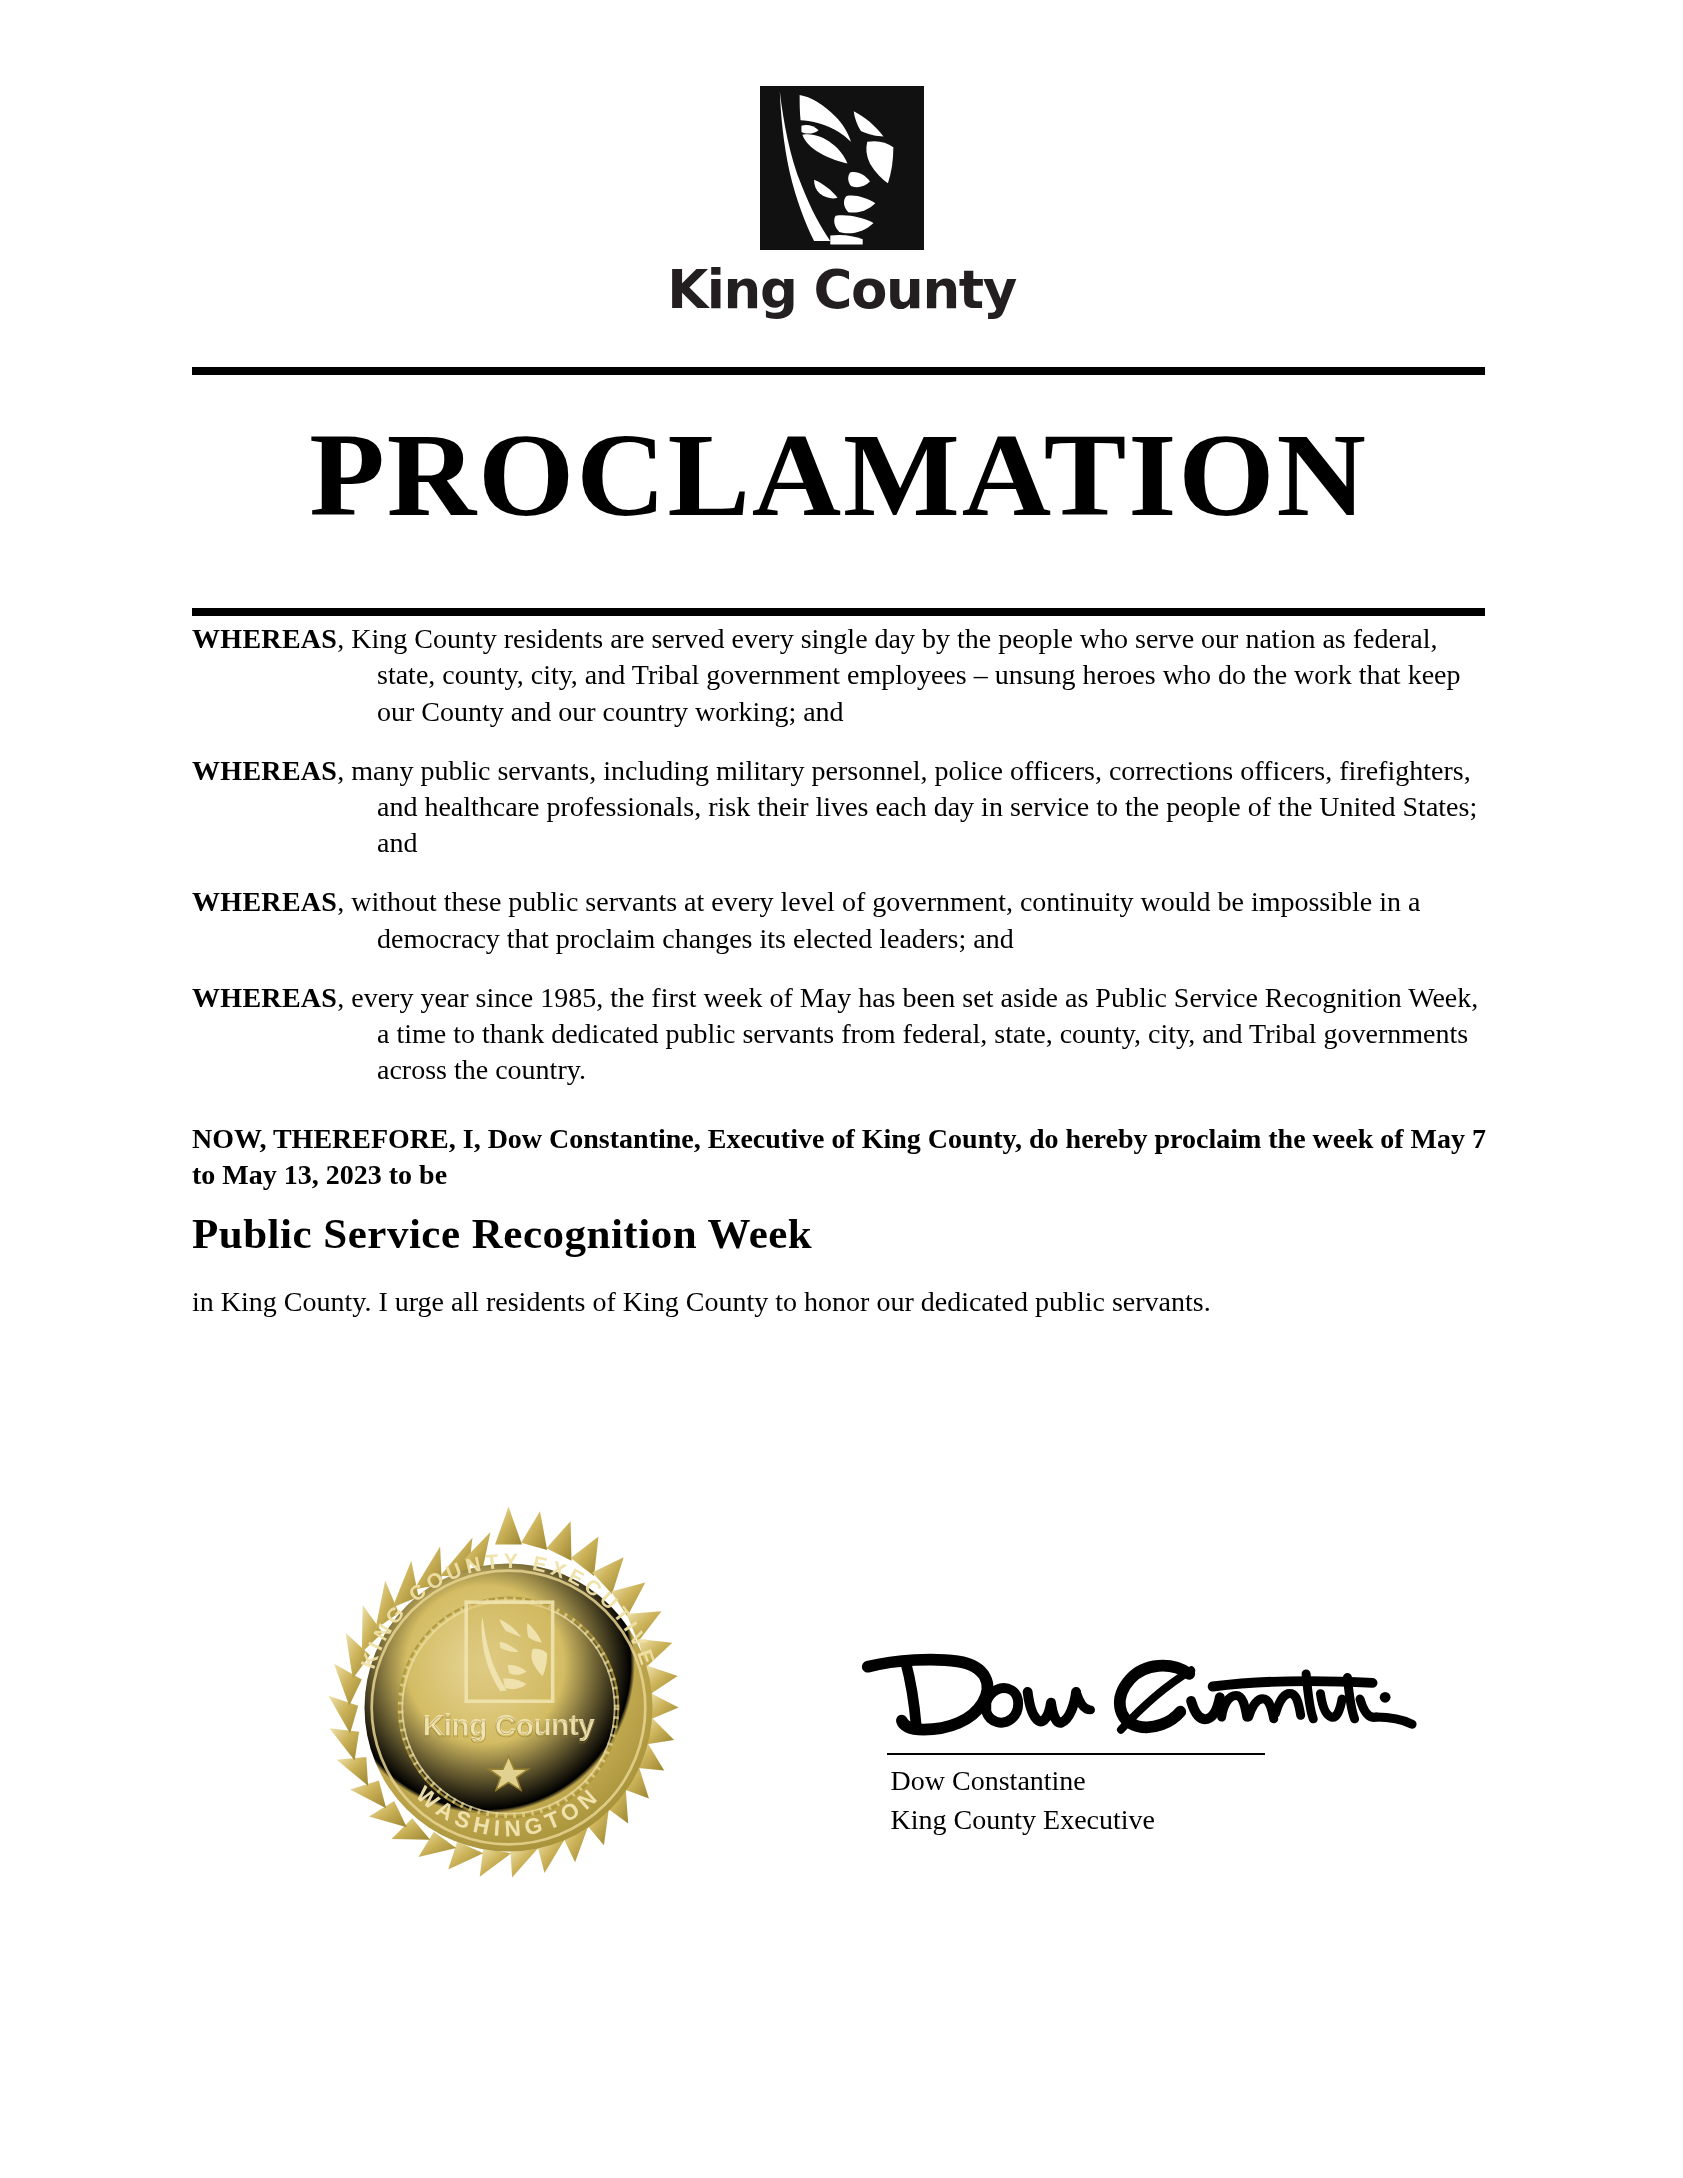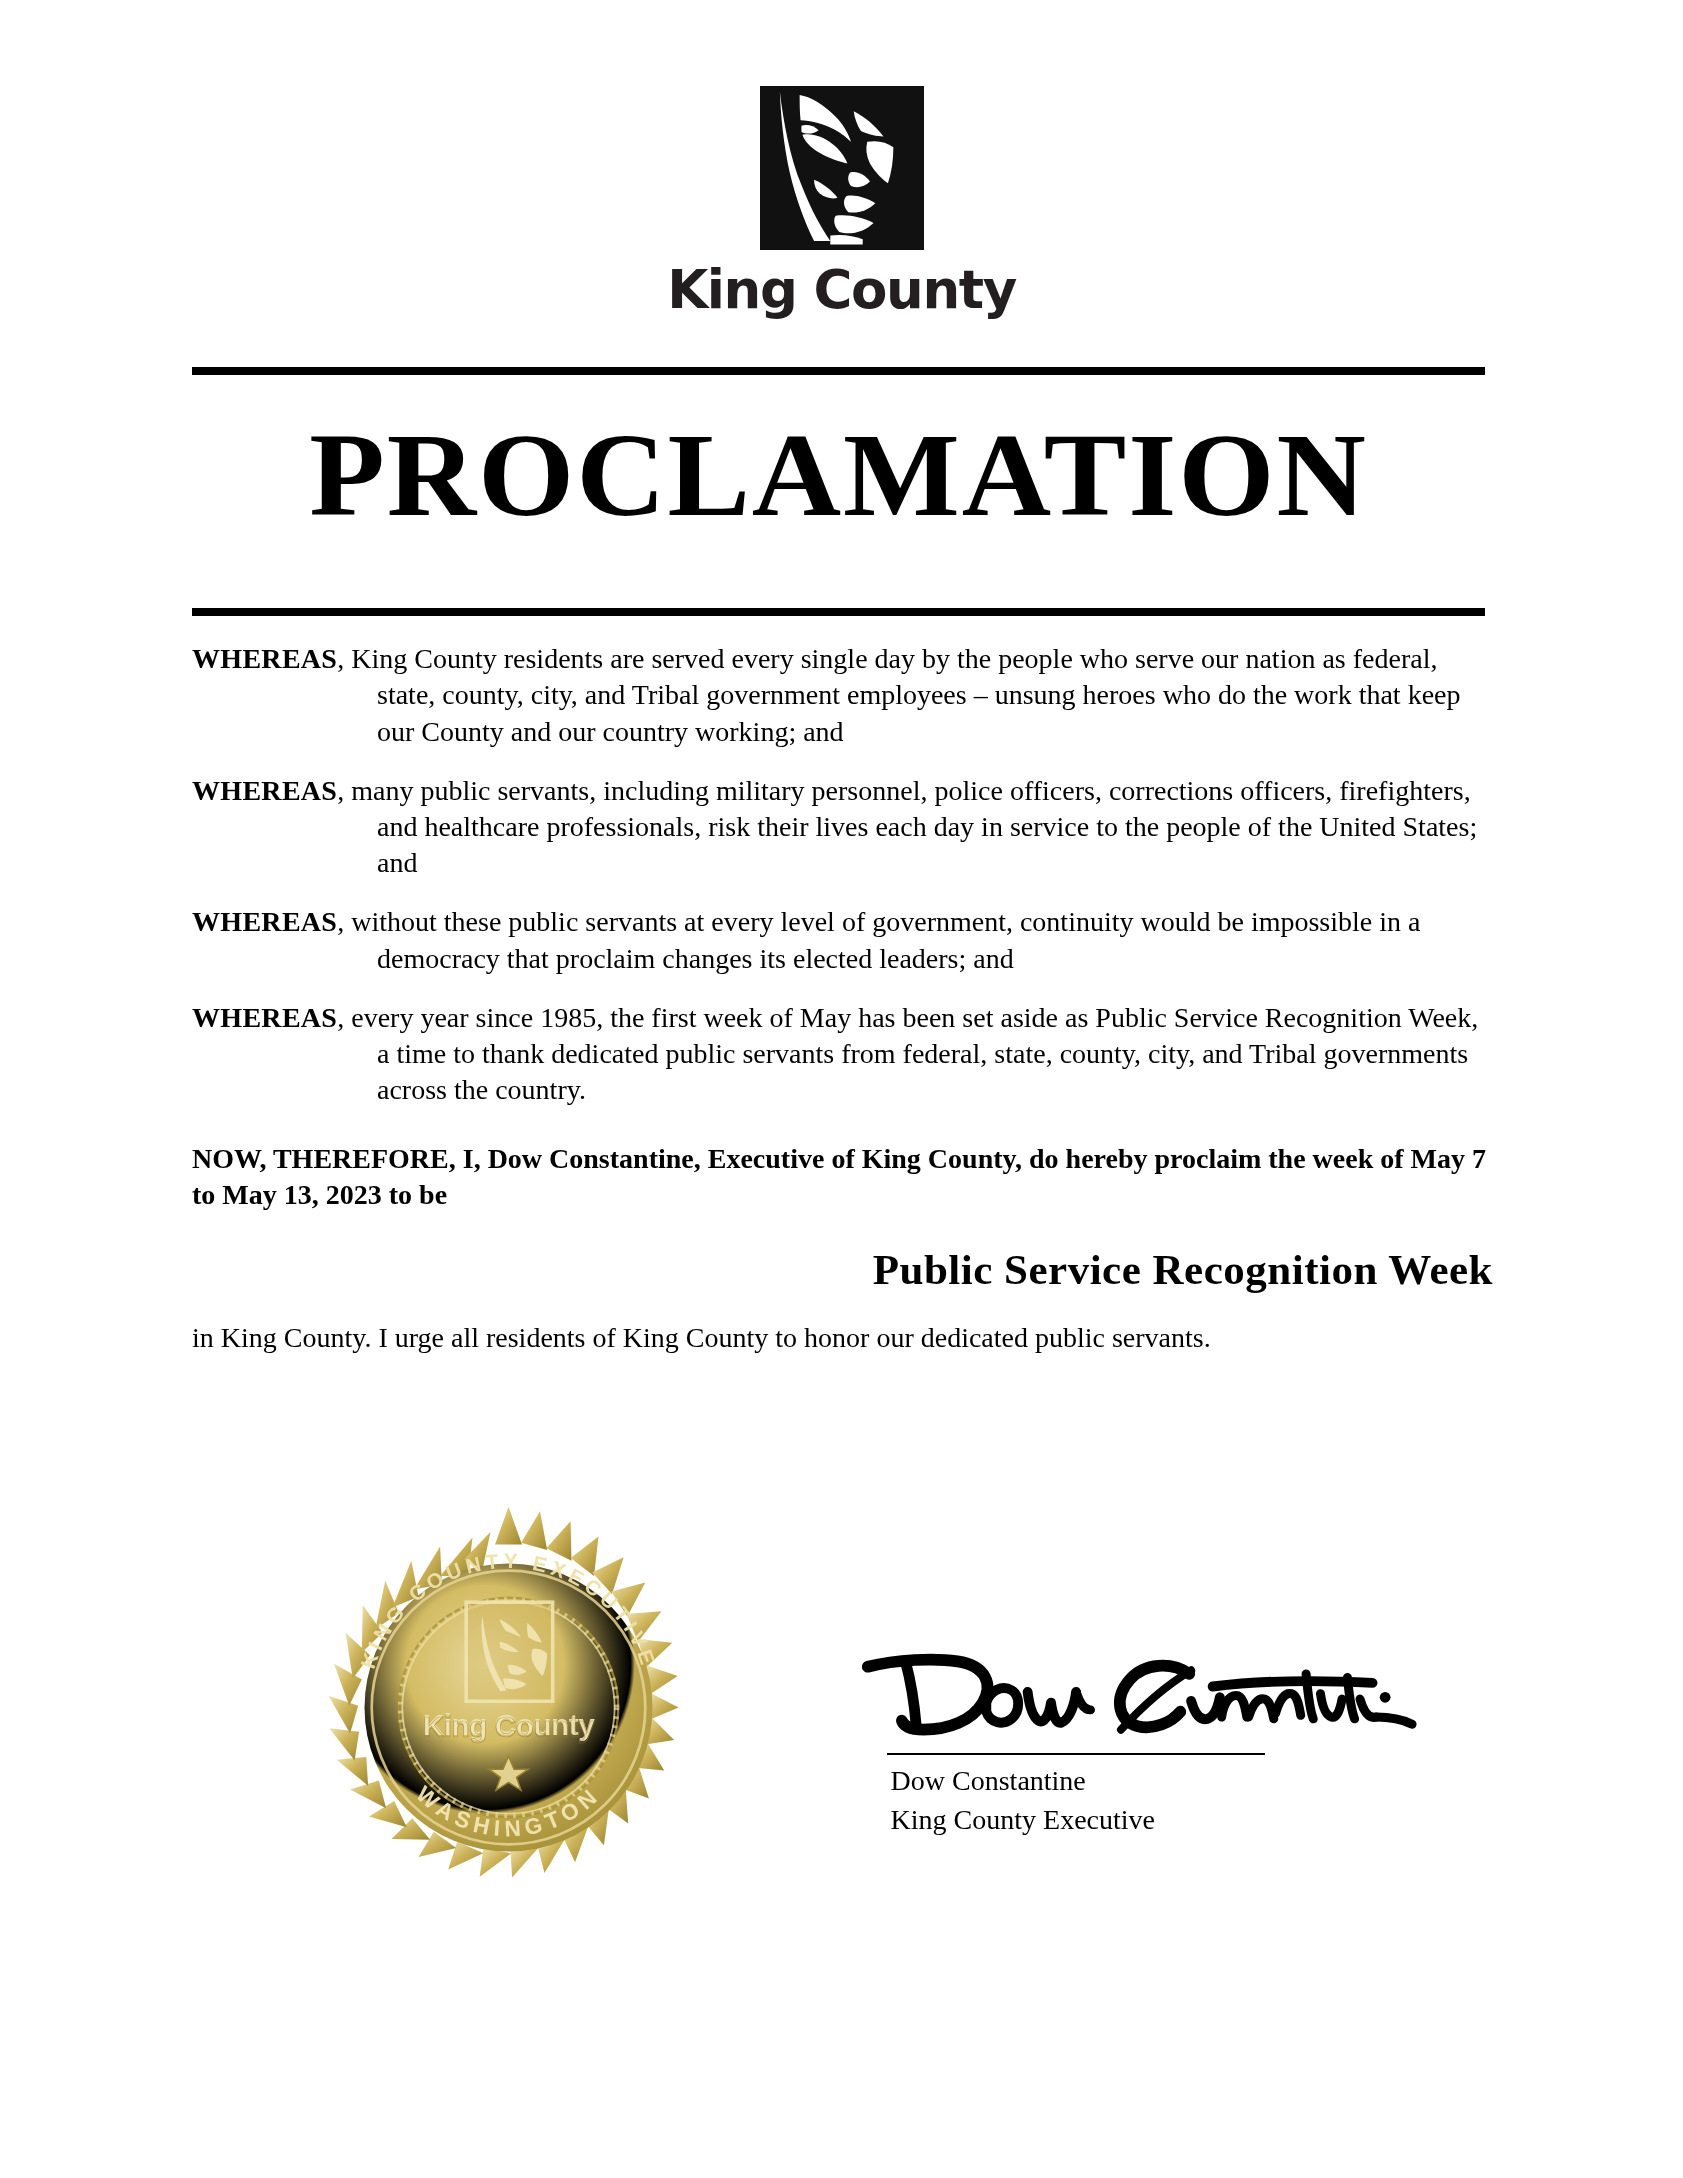--- a/index.html
+++ b/index.html
@@ -68,21 +68,21 @@
     font-size: 119px;
     line-height: 1.0;
     letter-spacing: 1.8px;
     transform: scaleX(1.04);
     transform-origin: center top;
   }
 
   
   .body-area {
     position: absolute;
-    top: 641px;
+    top: 621px;
     left: 192px;
     width: 1301px;
   }
   .clause {
     font-size: 28px;
     line-height: 1.30;
     margin: 0 0 22.5px 0;
     padding-left: 185px;
     text-indent: -185px;
     text-align: left;
@@ -93,25 +93,25 @@
   }
   .clause-final {
     font-size: 28px;
     line-height: 1.30;
     margin: 32px 0 0 0;
     padding-left: 0;
     text-indent: 0;
     font-weight: bold;
   }
   .proclaim-title {
-    text-align: right;
+    text-align: left;
     font-weight: 700;
     font-size: 43px;
     line-height: 1.2;
-    margin: 30px 0 25px 0;
+    margin: 14px 0 25px 0;
     letter-spacing: 0.5px;
   }
   .closing-line {
     font-size: 28px;
     line-height: 1.30;
     margin: 0;
   }
 
   
   .seal-wrap {

